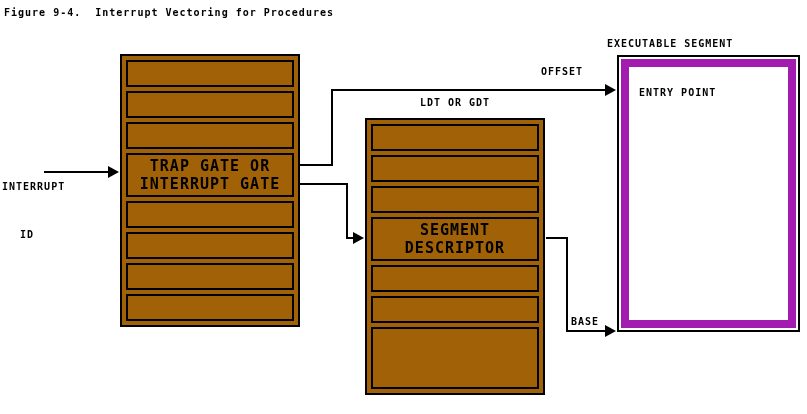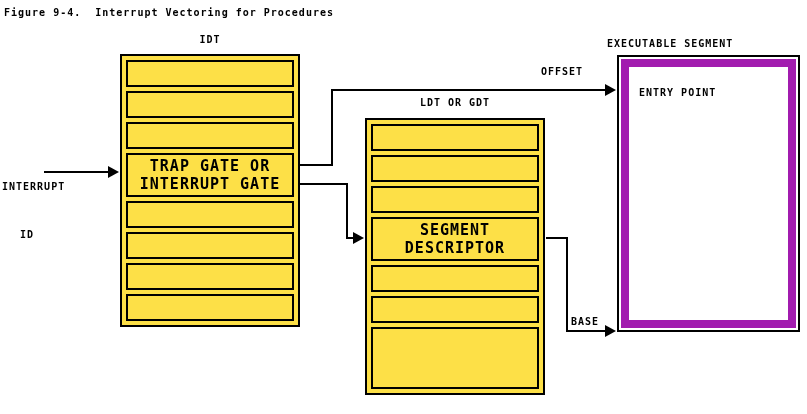--- a/index.html
+++ b/index.html
@@ -9,21 +9,21 @@
     font-family:"DejaVu Sans Mono", monospace; font-weight:bold; color:#000;
     overflow:hidden;
   }
   .txt { font-size:10px; letter-spacing:1px; white-space:pre; line-height:16px; }
   .title { position:absolute; left:4px; top:5px; }
   .tbl-label { position:absolute; text-align:center; }
   .idt-label  { left:120px; top:32px; width:180px; }
   .ldt-label  { left:365px; top:95px; width:180px; }
   .exec-label { left:607px; top:36px; }
   .table {
-    position:absolute; width:180px; border:2px solid #000; background:#fde047;
+    position:absolute; width:180px; border:2px solid #000; background:#a16207;
     padding:4px; display:flex; flex-direction:column; gap:4px;
   }
   .idt { left:120px; top:54px; }
   .ldt { left:365px; top:118px; }
   .row {
     border:2px solid #000; height:27px; flex:0 0 auto;
     display:flex; flex-direction:column; align-items:center; justify-content:center;
     font-size:15px; letter-spacing:1px; line-height:18px; white-space:pre;
   }
   .row.gate { height:44px; }
@@ -39,21 +39,20 @@
   .base-label   { position:absolute; left:571px; top:301px;margin-top:13px; }
   .arrows { position:absolute; left:0; top:0; pointer-events:none; }
 </style>
 </head>
 <body>
 
 <div class="canvas">
 
   <div class="txt title">Figure 9-4.  Interrupt Vectoring for Procedures</div>
 
-  <div class="txt tbl-label idt-label">IDT</div>
   <div class="table idt" id="idt-table">
       <div class="row"></div>
       <div class="row"></div>
       <div class="row"></div>
       <div class="row gate"><div>TRAP GATE OR</div><div>INTERRUPT GATE</div></div>
       <div class="row"></div>
       <div class="row"></div>
       <div class="row"></div>
       <div class="row"></div>
     </div>

